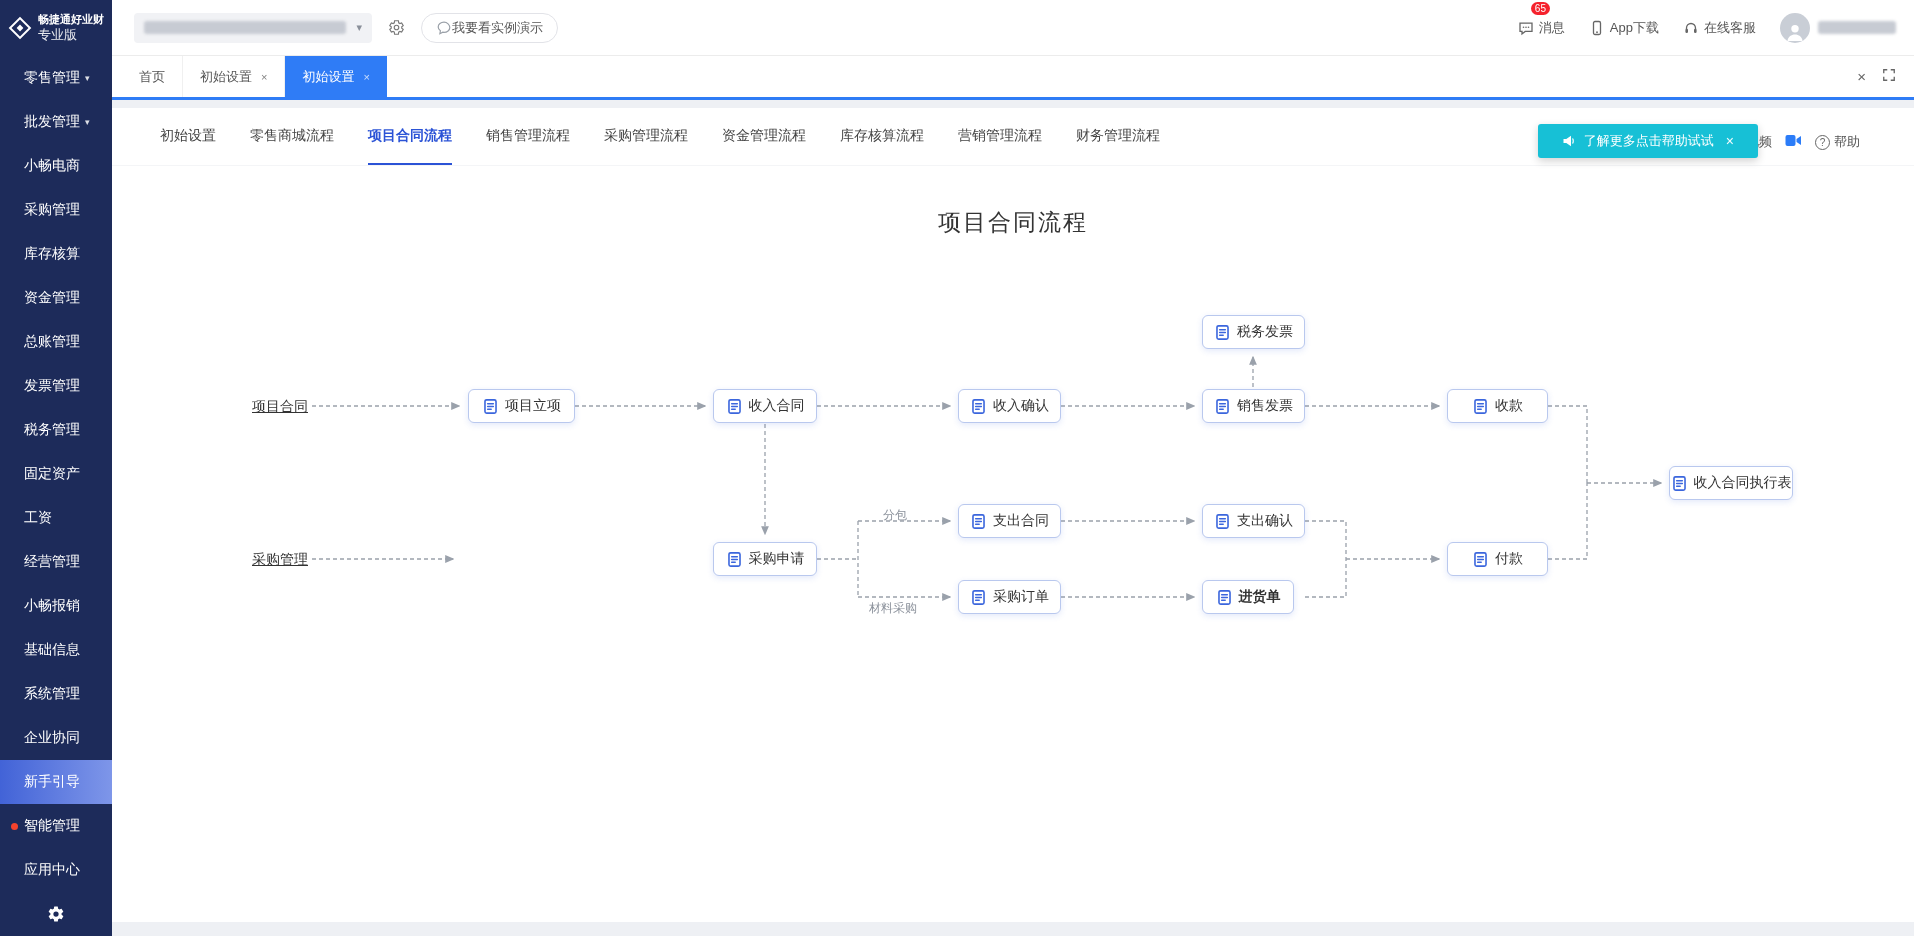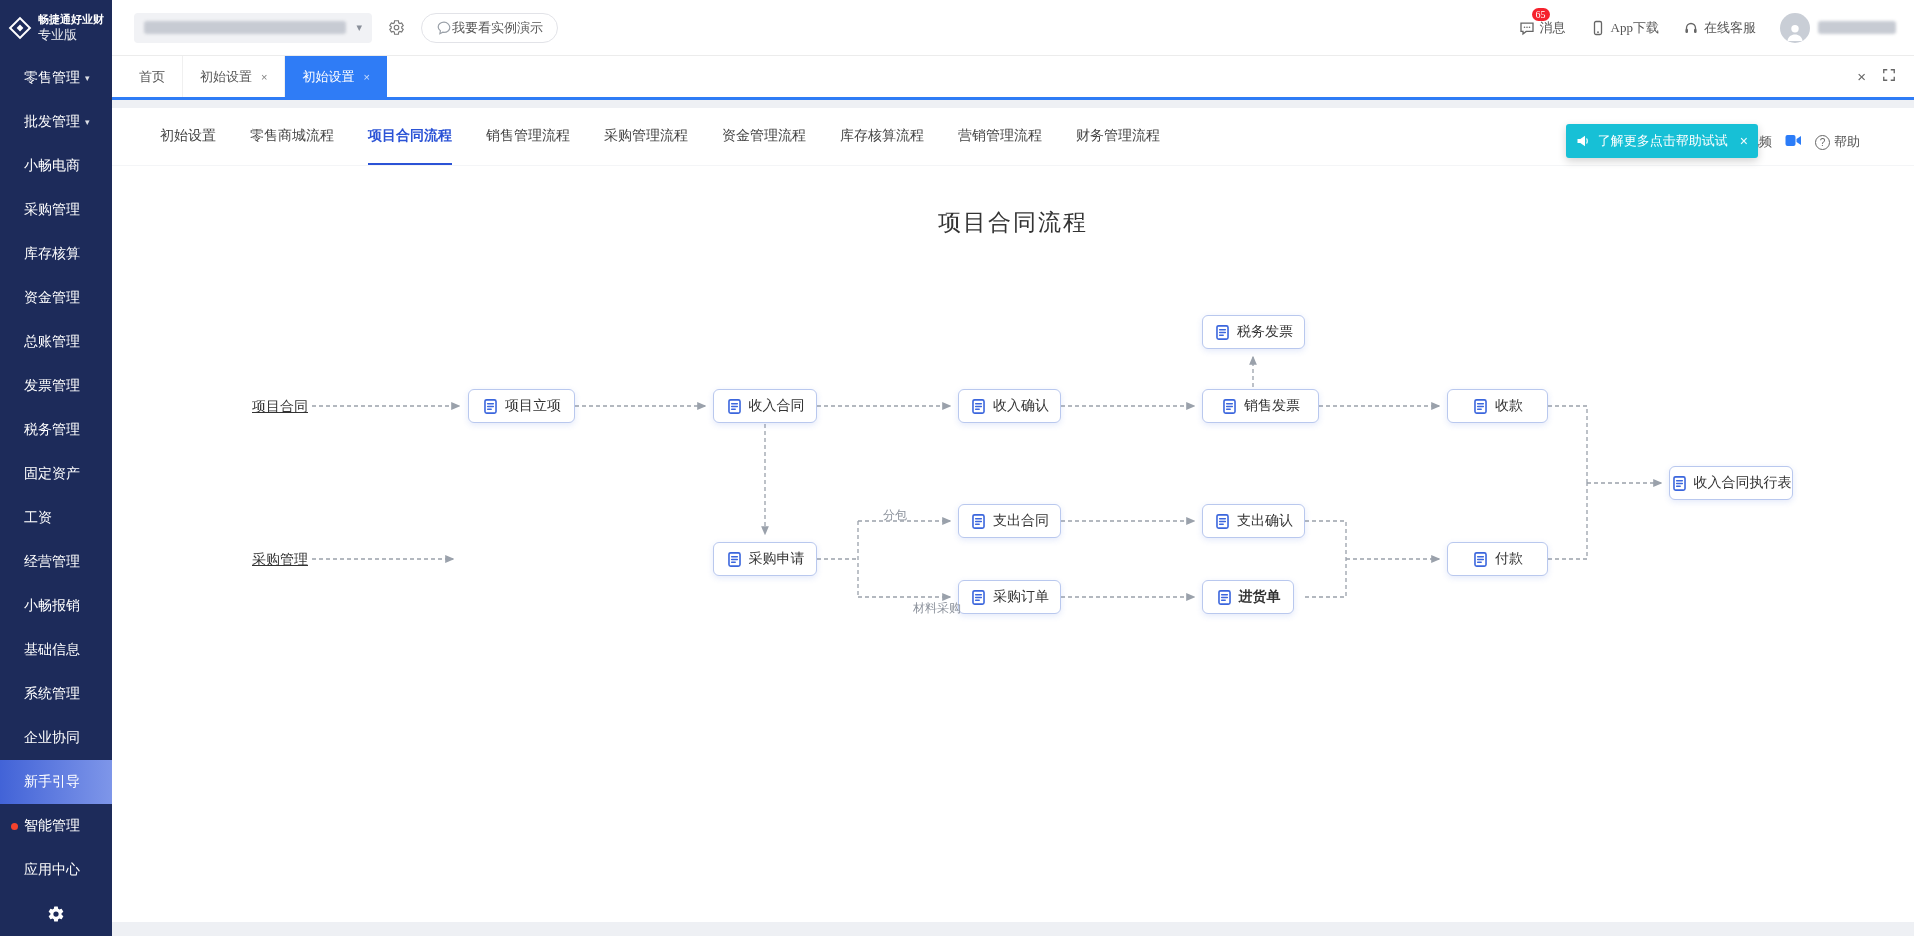--- a/index.html
+++ b/index.html
@@ -24,21 +24,21 @@
   .main { flex:1; display:flex; flex-direction:column; min-width:0; }
 
   
   .topbar { height:56px; background:#fff; border-bottom:1px solid #ececec; display:flex; align-items:center; gap:16px; padding:0 18px 0 22px; flex:none; }
   .org-pill { width:238px; height:30px; background:#f1f2f5; border-radius:4px; display:flex; align-items:center; padding:0 10px; gap:10px; cursor:pointer; }
   .redacted { background:#c7cbd3; border-radius:3px; filter:blur(1.6px); }
   .org-redacted { flex:1; height:13px; }
   .chev { color:#8a8f99; font-size:11px; }
   .icon-btn { display:flex; align-items:center; cursor:pointer; }
   .demo-pill { height:30px; border:1px solid #e2e3e8; border-radius:16px; display:flex; align-items:center; padding:0 14px; color:#555; font-size:13px; cursor:pointer; }
-  .topbar-right { margin-left:auto; display:flex; align-items:center; gap:24px; color:#555; font-size:13px;font-family:Liberation Serif, serif; }
+  .topbar-right { margin-left:auto; display:flex; gap:24px; color:#555; font-size:13px; }
   .top-item { display:flex; align-items:center; gap:5px; position:relative; cursor:pointer; }
   .badge { position:absolute; top:-11px; left:13px; background:#f5222d; color:#fff; font-size:10px; line-height:13px; padding:0 4px; border-radius:8px; }
   .user { display:flex; align-items:center; gap:8px; cursor:pointer; }
   .avatar { width:30px; height:30px; border-radius:50%; background:#c9ced6; display:flex; align-items:flex-end; justify-content:center; overflow:hidden; }
   .name-redacted { width:78px; height:13px; }
 
   
   .tabbar { height:44px; background:#fff; border-bottom:3px solid #2f7cf6; display:flex; align-items:stretch; padding-left:10px; flex:none; }
   .wtabs { display:flex; }
   .wtab { display:flex; align-items:center; gap:9px; padding:0 17px; font-size:13px; color:#555; border-right:1px solid #f0f0f0; cursor:pointer; background:#fff; }
@@ -48,21 +48,21 @@
   .tabbar-right { margin-left:auto; display:flex; align-items:center; gap:16px; padding:0 18px; color:#666; font-size:15px; }
   .tabbar-right > * { cursor:pointer; }
 
   
   .content { flex:1; margin:8px 0 14px 0; background:#fff; position:relative; overflow:hidden; }
   .flow-tabs { height:58px; display:flex; align-items:stretch; gap:34px; padding-left:48px; font-size:14px; color:#444; border-bottom:1px solid #f4f5f7; }
   .ftab { display:flex; align-items:center; border-bottom:2px solid transparent; cursor:pointer; white-space:nowrap; }
   .ftab.active { color:#2b53d6; border-bottom-color:#2b53d6; font-weight:bold; }
 
   
-  .help-banner { position:absolute; top:16px; right:156px; height:34px; background:#17c0d6; color:#fff; border-radius:3px; display:flex; align-items:center; gap:8px; padding:0 10px; font-size:13px; box-shadow:0 3px 8px rgba(0,0,0,.18); z-index:5; white-space:nowrap; }
+  .help-banner { position:absolute; top:16px; right:156px; height:34px; background:#17c0d6; color:#fff; border-radius:3px; display:flex; align-items:center; gap:8px; padding:0 24px; font-size:13px; box-shadow:0 3px 8px rgba(0,0,0,.18); z-index:5; white-space:nowrap; }
   .banner-close { cursor:pointer; font-size:14px; margin-left:4px; opacity:.95; }
   .help-links { position:absolute; top:25px; right:54px; display:flex; align-items:center; gap:13px; color:#555; font-size:13px; z-index:4; }
   .hlink { display:flex; align-items:center; gap:4px; cursor:pointer; white-space:nowrap; }
   .qcircle { width:15px; height:15px; border:1.3px solid #666; border-radius:50%; font-size:10px; display:flex; align-items:center; justify-content:center; color:#666; }
 
   
   .flow-area { position:relative; height:620px; }
   .flow-title { position:absolute; top:41px; left:0; right:0; text-align:center; font-size:23px; color:#333; letter-spacing:2px; }
   .edges { position:absolute; left:0; top:0; }
   .abs-layer { display:contents; }
@@ -440,21 +440,21 @@
             </div>
           
             <div class="flow-node" style="left: 846px; top: 223px; width: 103px;">
               <svg width="17" height="17" viewBox="0 0 16 16">
                 <rect x="2.8" y="1.8" width="10.4" height="12.4" rx="1.6" fill="none" stroke="#3b66dd" stroke-width="1.5"></rect>
                 <path d="M5.3 5.4h5.4M5.3 8h5.4M5.3 10.6h3.4" stroke="#3b66dd" stroke-width="1.3" stroke-linecap="round"></path>
               </svg>
               <span>收入确认</span>
             </div>
           
-            <div class="flow-node" style="left: 1090px; top: 223px; width: 117px;">
+            <div class="flow-node" style="left: 1090px; top: 223px; width: 103px;">
               <svg width="17" height="17" viewBox="0 0 16 16">
                 <rect x="2.8" y="1.8" width="10.4" height="12.4" rx="1.6" fill="none" stroke="#3b66dd" stroke-width="1.5"></rect>
                 <path d="M5.3 5.4h5.4M5.3 8h5.4M5.3 10.6h3.4" stroke="#3b66dd" stroke-width="1.3" stroke-linecap="round"></path>
               </svg>
               <span>销售发票</span>
             </div>
           
             <div class="flow-node" style="left: 1335px; top: 223px; width: 101px;">
               <svg width="17" height="17" viewBox="0 0 16 16">
                 <rect x="2.8" y="1.8" width="10.4" height="12.4" rx="1.6" fill="none" stroke="#3b66dd" stroke-width="1.5"></rect>
@@ -520,21 +520,21 @@
             </div>
           </div>
 
         <div class="abs-layer">
           
         
             <div class="edgelabel" style="left: 771px; top: 341px;">
               <span>分包</span>
             </div>
           
-            <div class="edgelabel" style="left: 757px; top: 434px; margin-left: 44px;">
+            <div class="edgelabel" style="left: 757px; top: 434px;">
               <span>材料采购</span>
             </div>
           </div>
       </div>
 
     </section>
   </div>
 </div>
 
 </body></html>

